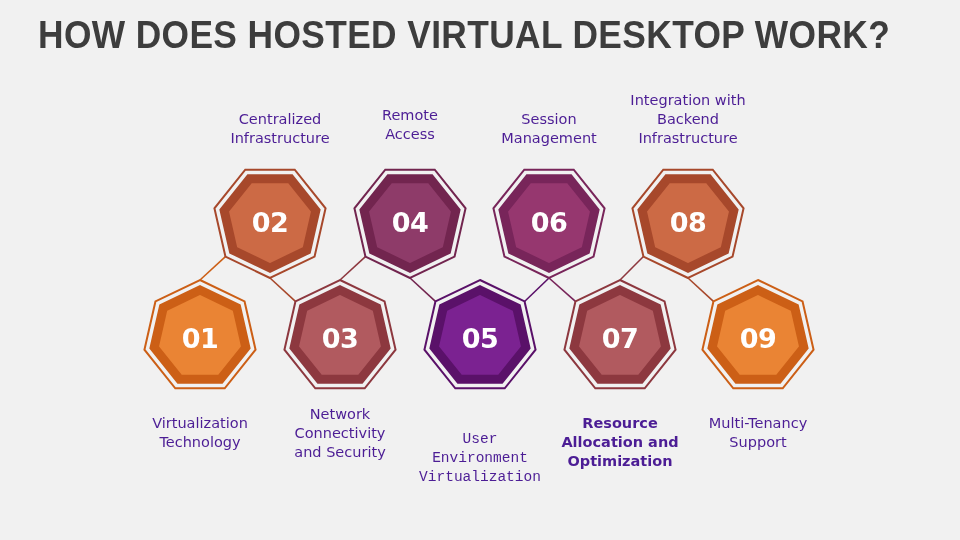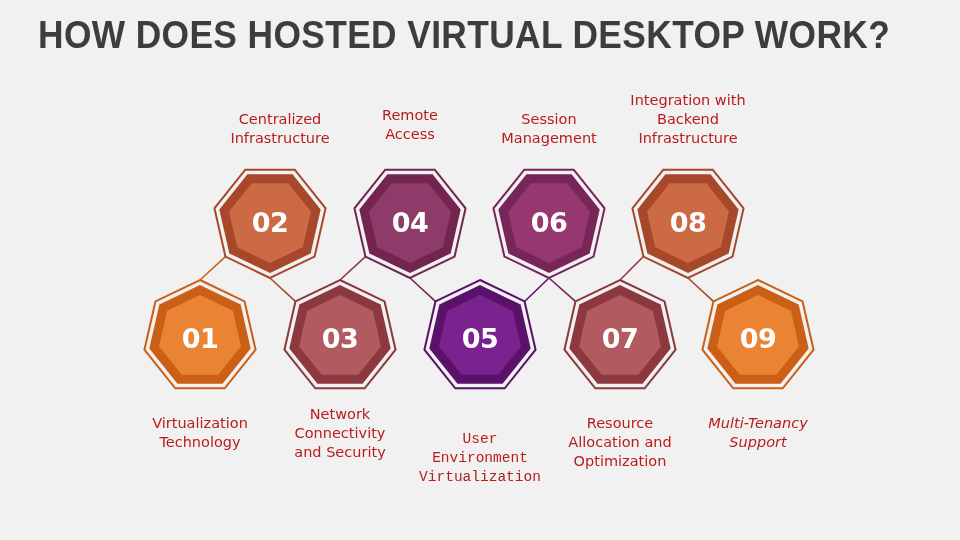--- a/index.html
+++ b/index.html
@@ -23,21 +23,21 @@
     transform:scaleX(0.93);
     transform-origin:left top;
     white-space:nowrap;
   }
   #diagram{position:absolute;left:0;top:0;width:960px;height:540px;}
   .node-label{
     position:absolute;
     text-align:center;
     font-size:14.5px;
     line-height:19px;
-    color:#b91c1c;
+    color:#4c1d95;
     font-family:"DejaVu Sans","Liberation Sans",sans-serif;
     white-space:pre-line;
   }
   .node-num{
     font-family:"DejaVu Sans","Liberation Sans",sans-serif;
     font-size:27px;
     font-weight:700;
     fill:#ffffff;
     text-anchor:middle;
     dominant-baseline:central;
@@ -119,23 +119,23 @@
       <div class="node-label" style="width: 190px; left: 245px; top: 405px;">Network
 Connectivity
 and Security</div>
       <div class="node-label" style="width: 190px; left: 315px; top: 106px;">Remote
 Access</div>
       <div class="node-label" style="width: 190px; left: 385px; top: 430px; font-family: Liberation Mono, monospace;">User
 Environment
 Virtualization</div>
       <div class="node-label" style="width: 190px; left: 454px; top: 110px; text-align: center;">Session
 Management</div>
-      <div class="node-label" style="width: 190px; left: 525px; top: 414px;">Resource
+      <div class="node-label" style="width: 190px; left: 525px; top: 414px; font-weight: bold;">Resource
 Allocation and
 Optimization</div>
       <div class="node-label" style="width: 190px; left: 593px; top: 91px;">Integration with
 Backend
 Infrastructure</div>
-      <div class="node-label" style="width: 190px; left: 663px; top: 414px; font-style: italic;">Multi-Tenancy
+      <div class="node-label" style="width: 190px; left: 663px; top: 414px;">Multi-Tenancy
 Support</div>
     </div>
 
 </div>
 
 </body></html>

